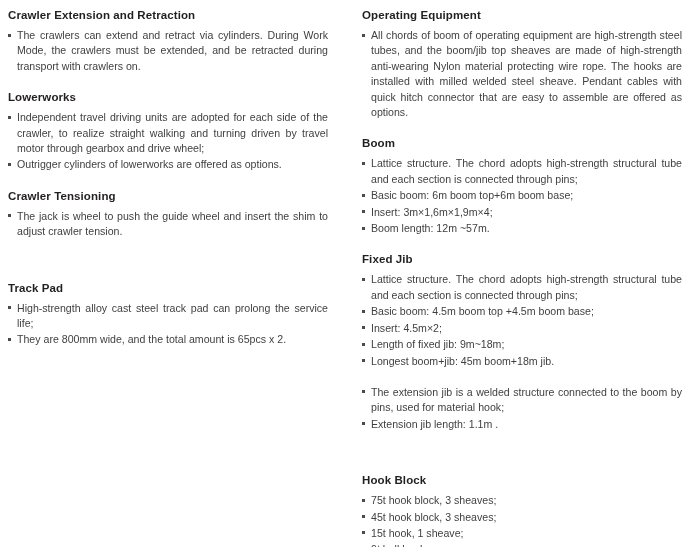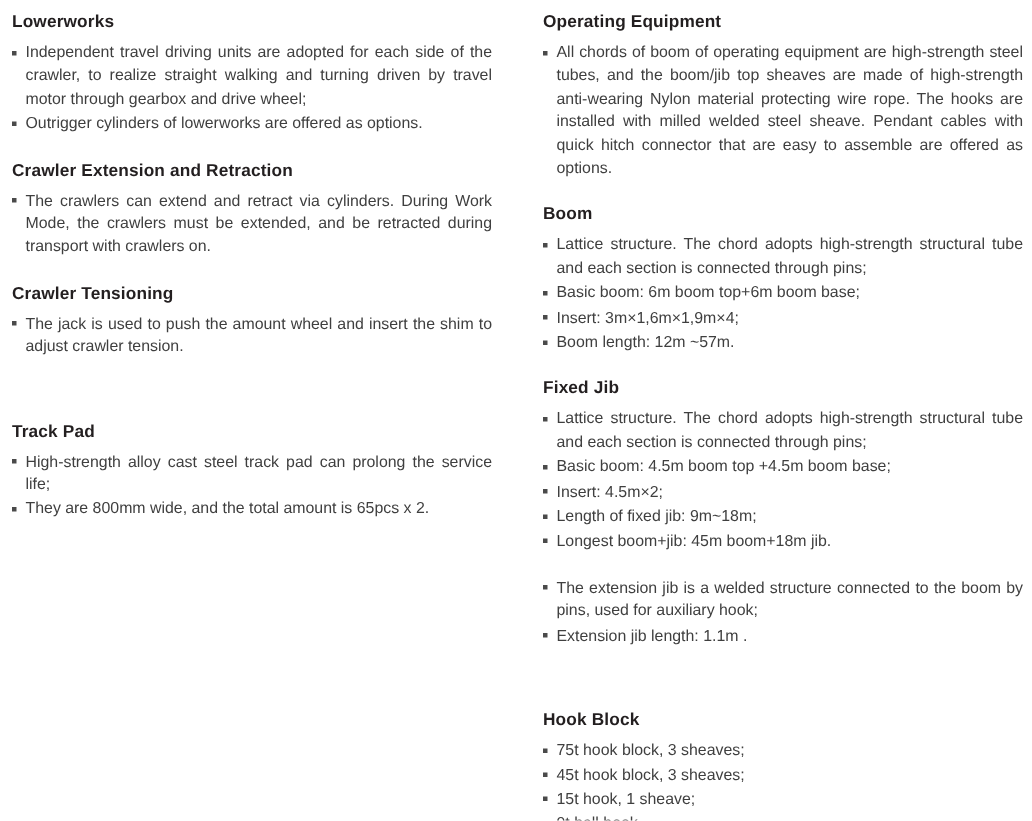--- a/index.html
+++ b/index.html
@@ -75,36 +75,36 @@
     background: #4a4a4a;
     display: block;
   }
 </style>
 </head>
 <body>
 
 <div class="page">
   <div class="column column-left">
       <div class="section">
+        <div class="section-heading">Crawler Extension and Retraction</div>
+        <ul class="bullet-list">
+          <li class="bullet-item"><span class="bullet-marker"></span><span>The crawlers can extend and retract via cylinders. During Work Mode, the crawlers must be extended, and be retracted during transport with crawlers on.</span></li>
+        </ul>
+      </div>
+      <div class="section">
         <div class="section-heading">Lowerworks</div>
         <ul class="bullet-list">
           <li class="bullet-item"><span class="bullet-marker"></span><span>Independent travel driving units are adopted for each side of the crawler, to realize straight walking and turning driven by travel motor through gearbox and drive wheel;</span></li>
           <li class="bullet-item no-justify"><span class="bullet-marker"></span><span>Outrigger cylinders of lowerworks are offered as options.</span></li>
         </ul>
       </div>
       <div class="section">
-        <div class="section-heading">Crawler Extension and Retraction</div>
-        <ul class="bullet-list">
-          <li class="bullet-item"><span class="bullet-marker"></span><span>The crawlers can extend and retract via cylinders. During Work Mode, the crawlers must be extended, and be retracted during transport with crawlers on.</span></li>
-        </ul>
-      </div>
-      <div class="section">
         <div class="section-heading">Crawler Tensioning</div>
         <ul class="bullet-list">
-          <li class="bullet-item"><span class="bullet-marker"></span><span>The jack is used to push the amount wheel and insert the shim to adjust crawler tension.</span></li>
+          <li class="bullet-item"><span class="bullet-marker"></span><span>The jack is wheel to push the guide wheel and insert the shim to adjust crawler tension.</span></li>
         </ul>
       </div>
       <div class="section">
         <div class="section-heading">Track Pad</div>
         <ul class="bullet-list">
           <li class="bullet-item"><span class="bullet-marker"></span><span>High-strength alloy cast steel track pad can prolong the service life;</span></li>
           <li class="bullet-item no-justify"><span class="bullet-marker"></span><span>They are 800mm wide, and the total amount is 65pcs x 2.</span></li>
         </ul>
       </div>
     </div>
@@ -129,21 +129,21 @@
         <ul class="bullet-list">
           <li class="bullet-item"><span class="bullet-marker"></span><span>Lattice structure. The chord adopts high-strength structural tube and each section is connected through pins;</span></li>
           <li class="bullet-item no-justify"><span class="bullet-marker"></span><span>Basic boom: 4.5m boom top +4.5m boom base;</span></li>
           <li class="bullet-item no-justify"><span class="bullet-marker"></span><span>Insert: 4.5m×2;</span></li>
           <li class="bullet-item no-justify"><span class="bullet-marker"></span><span>Length of fixed jib: 9m~18m;</span></li>
           <li class="bullet-item no-justify"><span class="bullet-marker"></span><span>Longest boom+jib: 45m boom+18m jib.</span></li>
         </ul>
       </div>
       <div class="section">
         <ul class="bullet-list">
-          <li class="bullet-item"><span class="bullet-marker"></span><span>The extension jib is a welded structure connected to the boom by pins, used for auxiliary hook;</span></li>
+          <li class="bullet-item"><span class="bullet-marker"></span><span>The extension jib is a welded structure connected to the boom by pins, used for material hook;</span></li>
           <li class="bullet-item no-justify"><span class="bullet-marker"></span><span>Extension jib length: 1.1m .</span></li>
         </ul>
       </div>
       <div class="section">
         <div class="section-heading">Hook Block</div>
         <ul class="bullet-list">
           <li class="bullet-item no-justify"><span class="bullet-marker"></span><span>75t hook block, 3 sheaves;</span></li>
           <li class="bullet-item no-justify"><span class="bullet-marker"></span><span>45t hook block, 3 sheaves;</span></li>
           <li class="bullet-item no-justify"><span class="bullet-marker"></span><span>15t hook, 1 sheave;</span></li>
           <li class="bullet-item no-justify"><span class="bullet-marker"></span><span>9t ball hook.</span></li>

